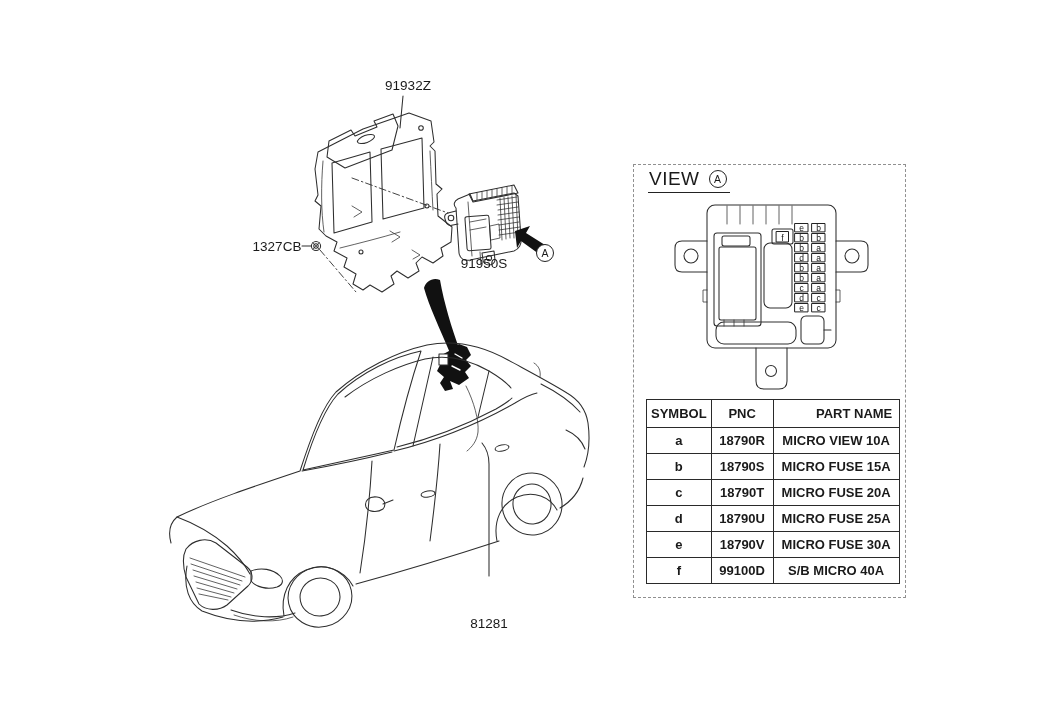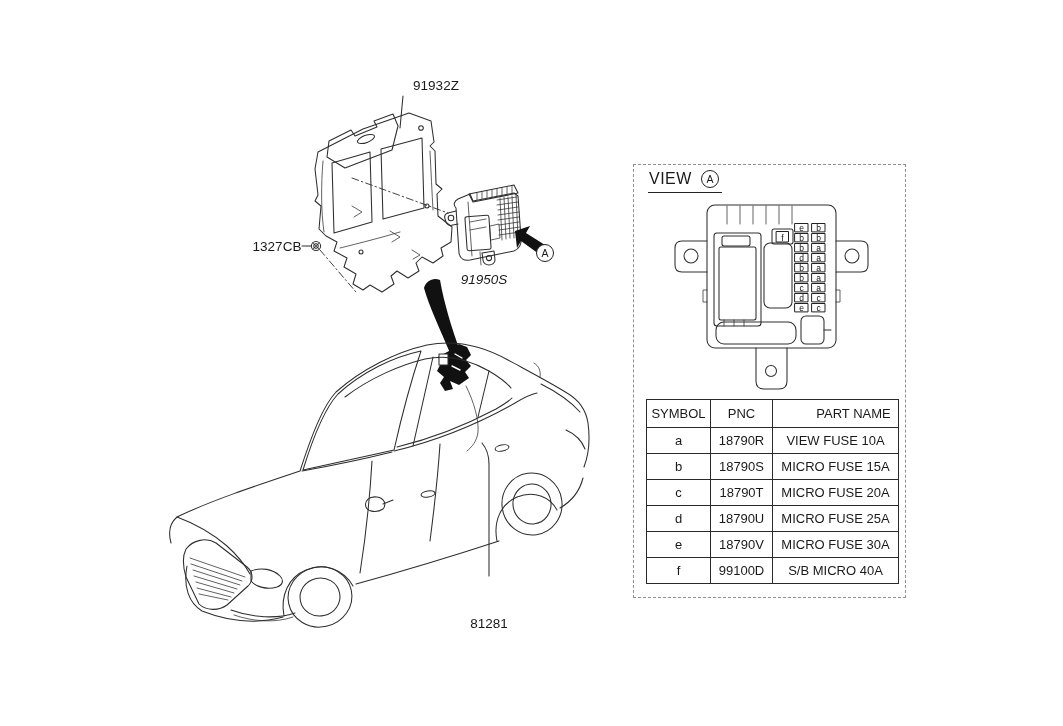--- a/index.html
+++ b/index.html
@@ -22,33 +22,33 @@
   .plabel { position:absolute; font-size:13.5px; white-space:nowrap; text-align:center; }
   .viewbox {
     position:absolute; left:633px; top:164px; width:273px; height:434px;
     border:1px dashed #909090; box-sizing:border-box;
   }
   .view-title {
     position:absolute; left:648px; top:168px; height:22px;
     display:flex; align-items:center; gap:9px;
     border-bottom:1.5px solid #222; padding:0 3px 2px 1px;
   }
-  .view-title .vt-text { font-size:16px; letter-spacing:0.5px; }
+  .view-title .vt-text { font-size:19px; letter-spacing:0.5px; }
   .circleA {
     box-sizing:border-box; width:18px; height:18px; border:1.4px solid #222; border-radius:50%;
     display:flex; align-items:center; justify-content:center;
     font-size:10.5px; background:#fff;
   }
   .circleA.abs { position:absolute; }
   .parts-table {
     position:absolute; left:646px; top:399px; border-collapse:collapse; table-layout:fixed;
     background:#fff;
   }
   .parts-table th, .parts-table td {
-    border:1.3px solid #2a2a2a; font-size:13px; font-weight:400;
+    border:1.3px solid #2a2a2a; font-size:13px; font-weight:700;
     text-align:center; vertical-align:middle; padding:0 4px; box-sizing:border-box;
   }
   .parts-table th { height:28px; }
   .parts-table td { height:26px; }
 </style>
 </head>
 <body>
 
 <div class="stage">
 
@@ -214,23 +214,23 @@
           <rect x="812" y="293.5" width="13" height="8.4" class="fuse-cell"></rect>
           <text x="818.5" y="300.7" class="fuse-letter">c</text>
           <rect x="812" y="303.5" width="13" height="8.4" class="fuse-cell"></rect>
           <text x="818.5" y="310.7" class="fuse-letter">c</text>
           <rect x="776.5" y="231.5" width="12" height="10.5" class="fuse-cell"></rect>
           <text x="782.5" y="240.8" class="fuse-letter">f</text>
         </g>
     </g>
   </svg>
 
-  <div class="plabel" style="left:383px; top:78px; width:50px;margin-left:28px;">91932Z</div>
+  <div class="plabel" style="left:383px; top:78px; width:50px;">91932Z</div>
   <div class="plabel" style="left:252px; top:239px; width:50px; text-align:center;">1327CB</div>
-  <div class="plabel" style="left:456px; top:272px; width:56px;font-style:italic;">91950S</div>
+  <div class="plabel" style="left:456px; top:256px; width:56px;">91950S</div>
   <div class="plabel" style="left:467px; top:578px; width:44px;margin-top:38px;">81281</div>
 
   <div class="circleA abs" style="left:536px; top:244px;">A</div>
 
   <div class="viewbox"></div>
   <div class="view-title">
     <span class="vt-text">VIEW</span>
     <span class="circleA">A</span>
   </div>
 
@@ -239,21 +239,21 @@
         <tr id="pt-head">
           <th style="width: 64px;">SYMBOL</th>
           <th style="width: 62px;">PNC</th>
           <th style="width: 126px; padding-left: 40px;">PART NAME</th>
         </tr>
       </thead>
     <tbody id="pt-body">
         <tr>
           <td>a</td>
           <td>18790R</td>
-          <td>VIEW FUSE 10A</td>
+          <td>MICRO VIEW 10A</td>
         </tr>
         <tr>
           <td>b</td>
           <td>18790S</td>
           <td>MICRO FUSE 15A</td>
         </tr>
         <tr>
           <td>c</td>
           <td>18790T</td>
           <td>MICRO FUSE 20A</td>

